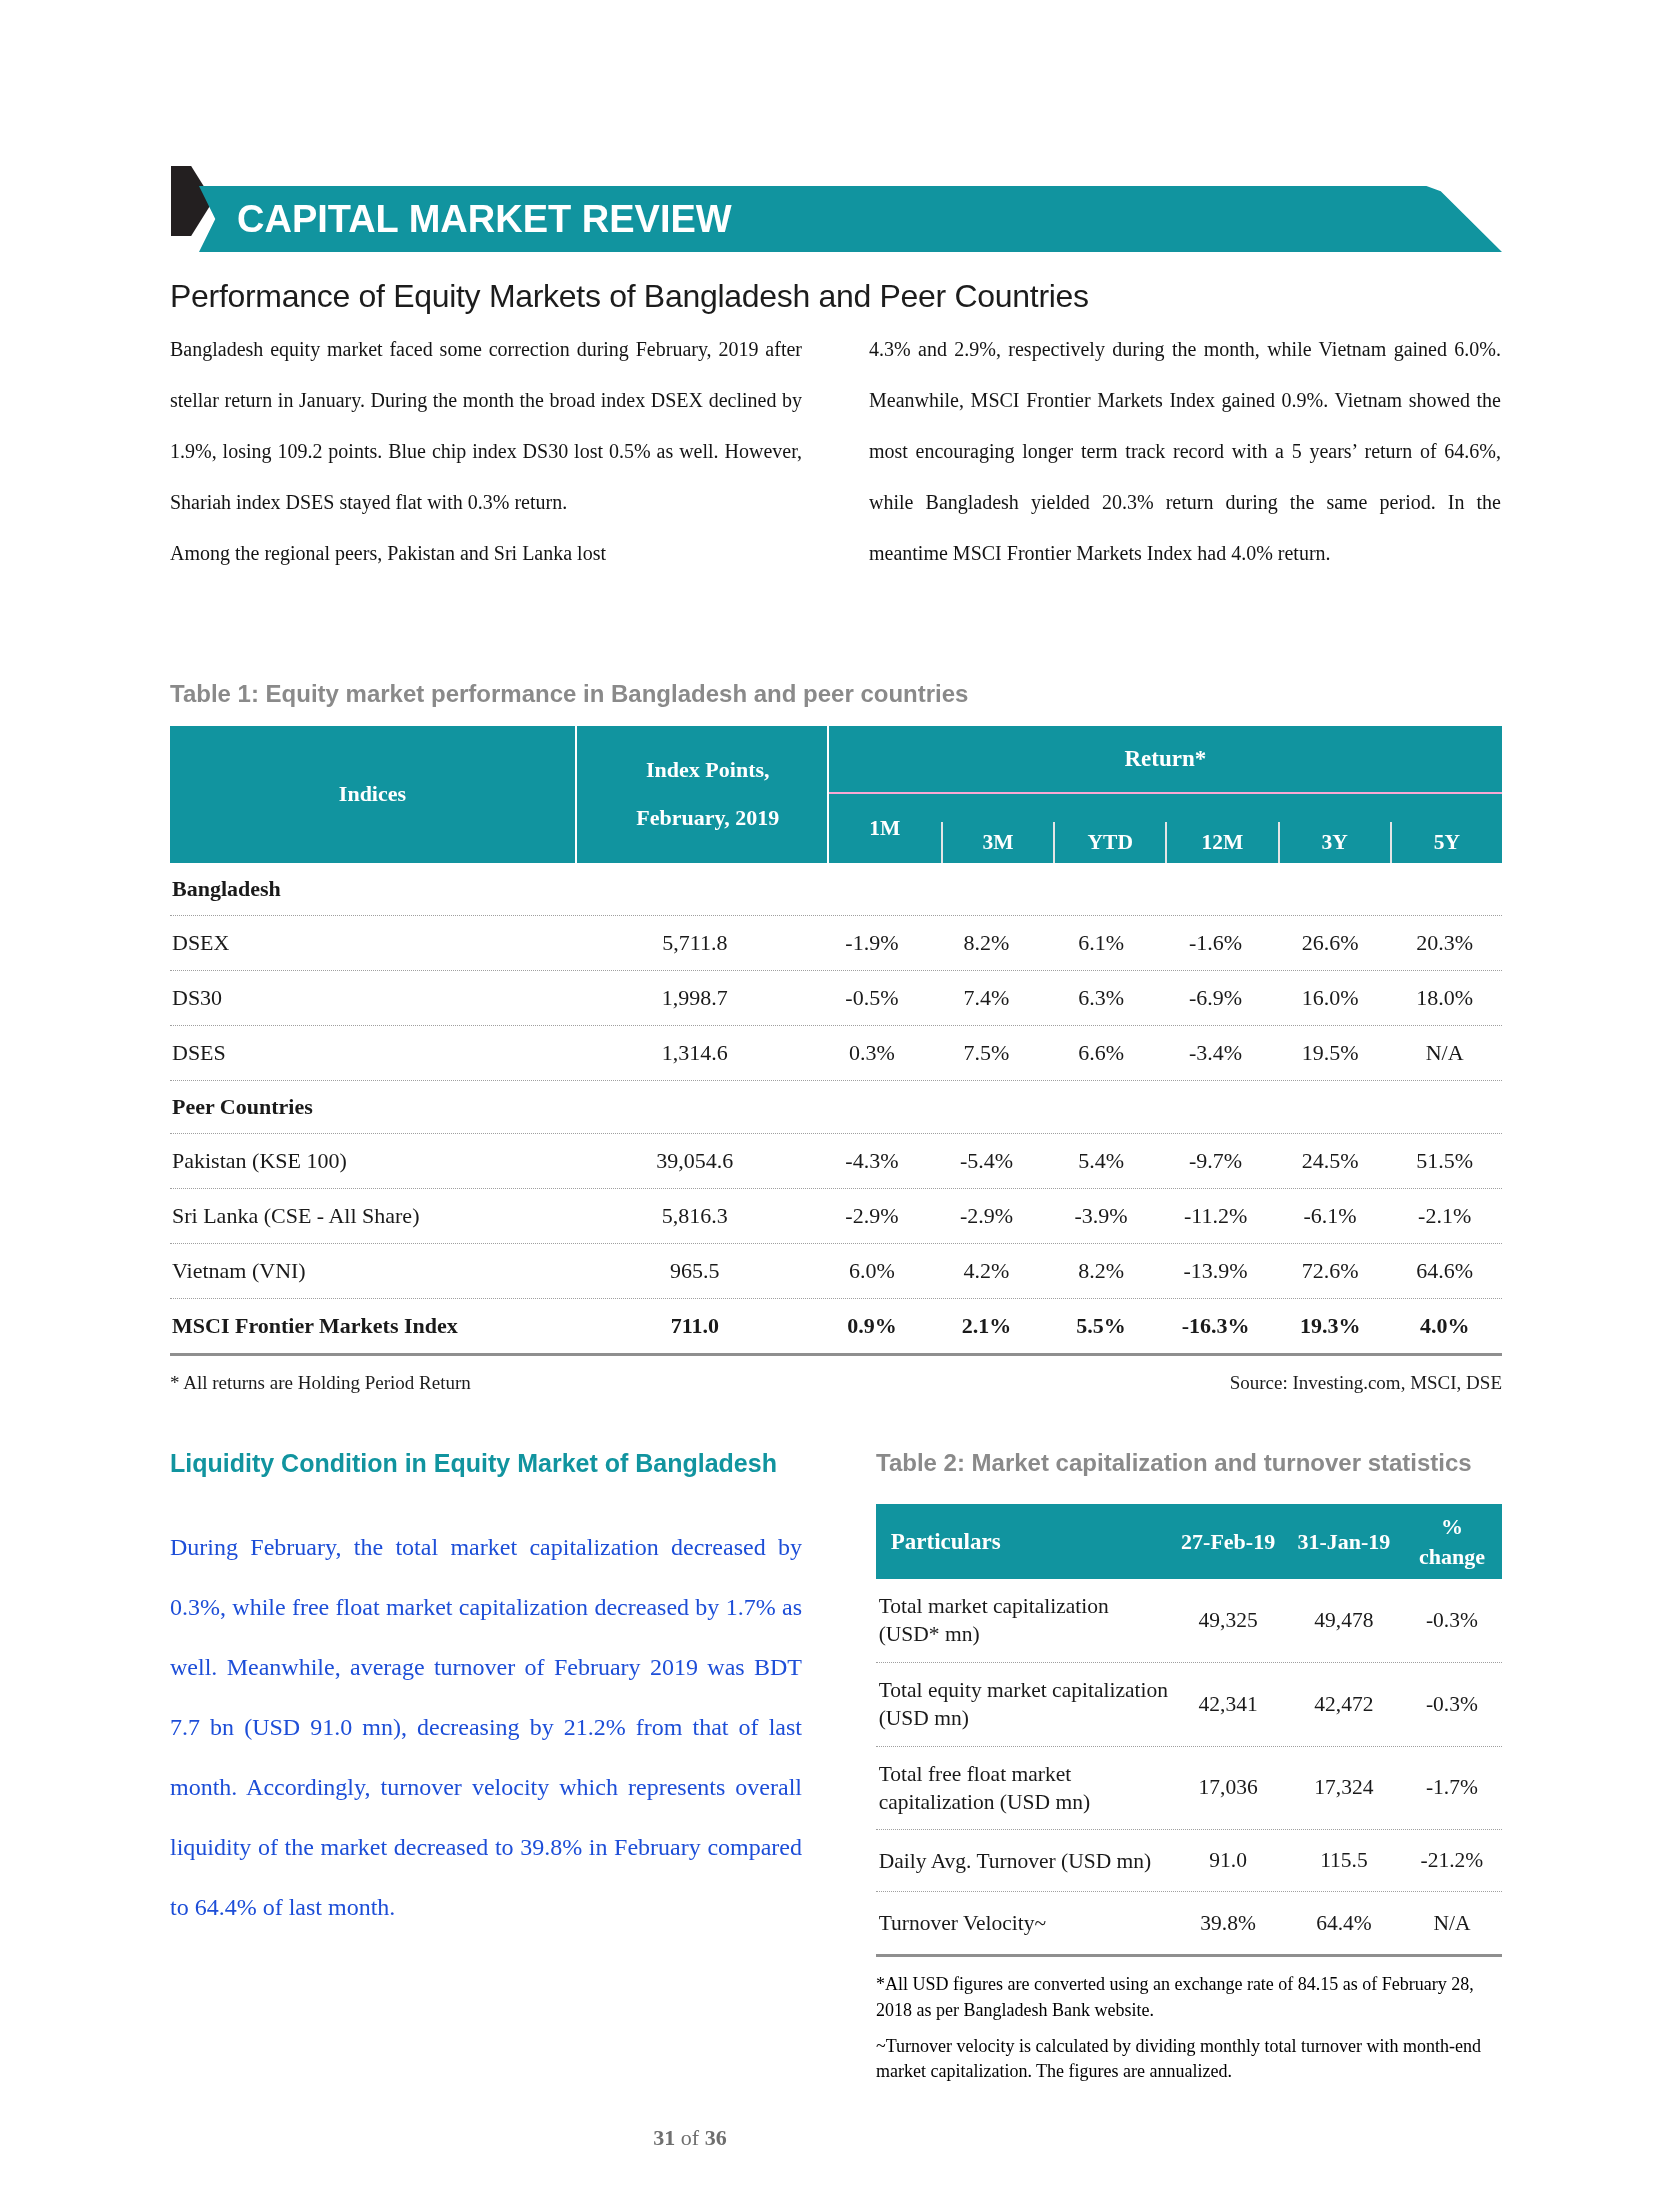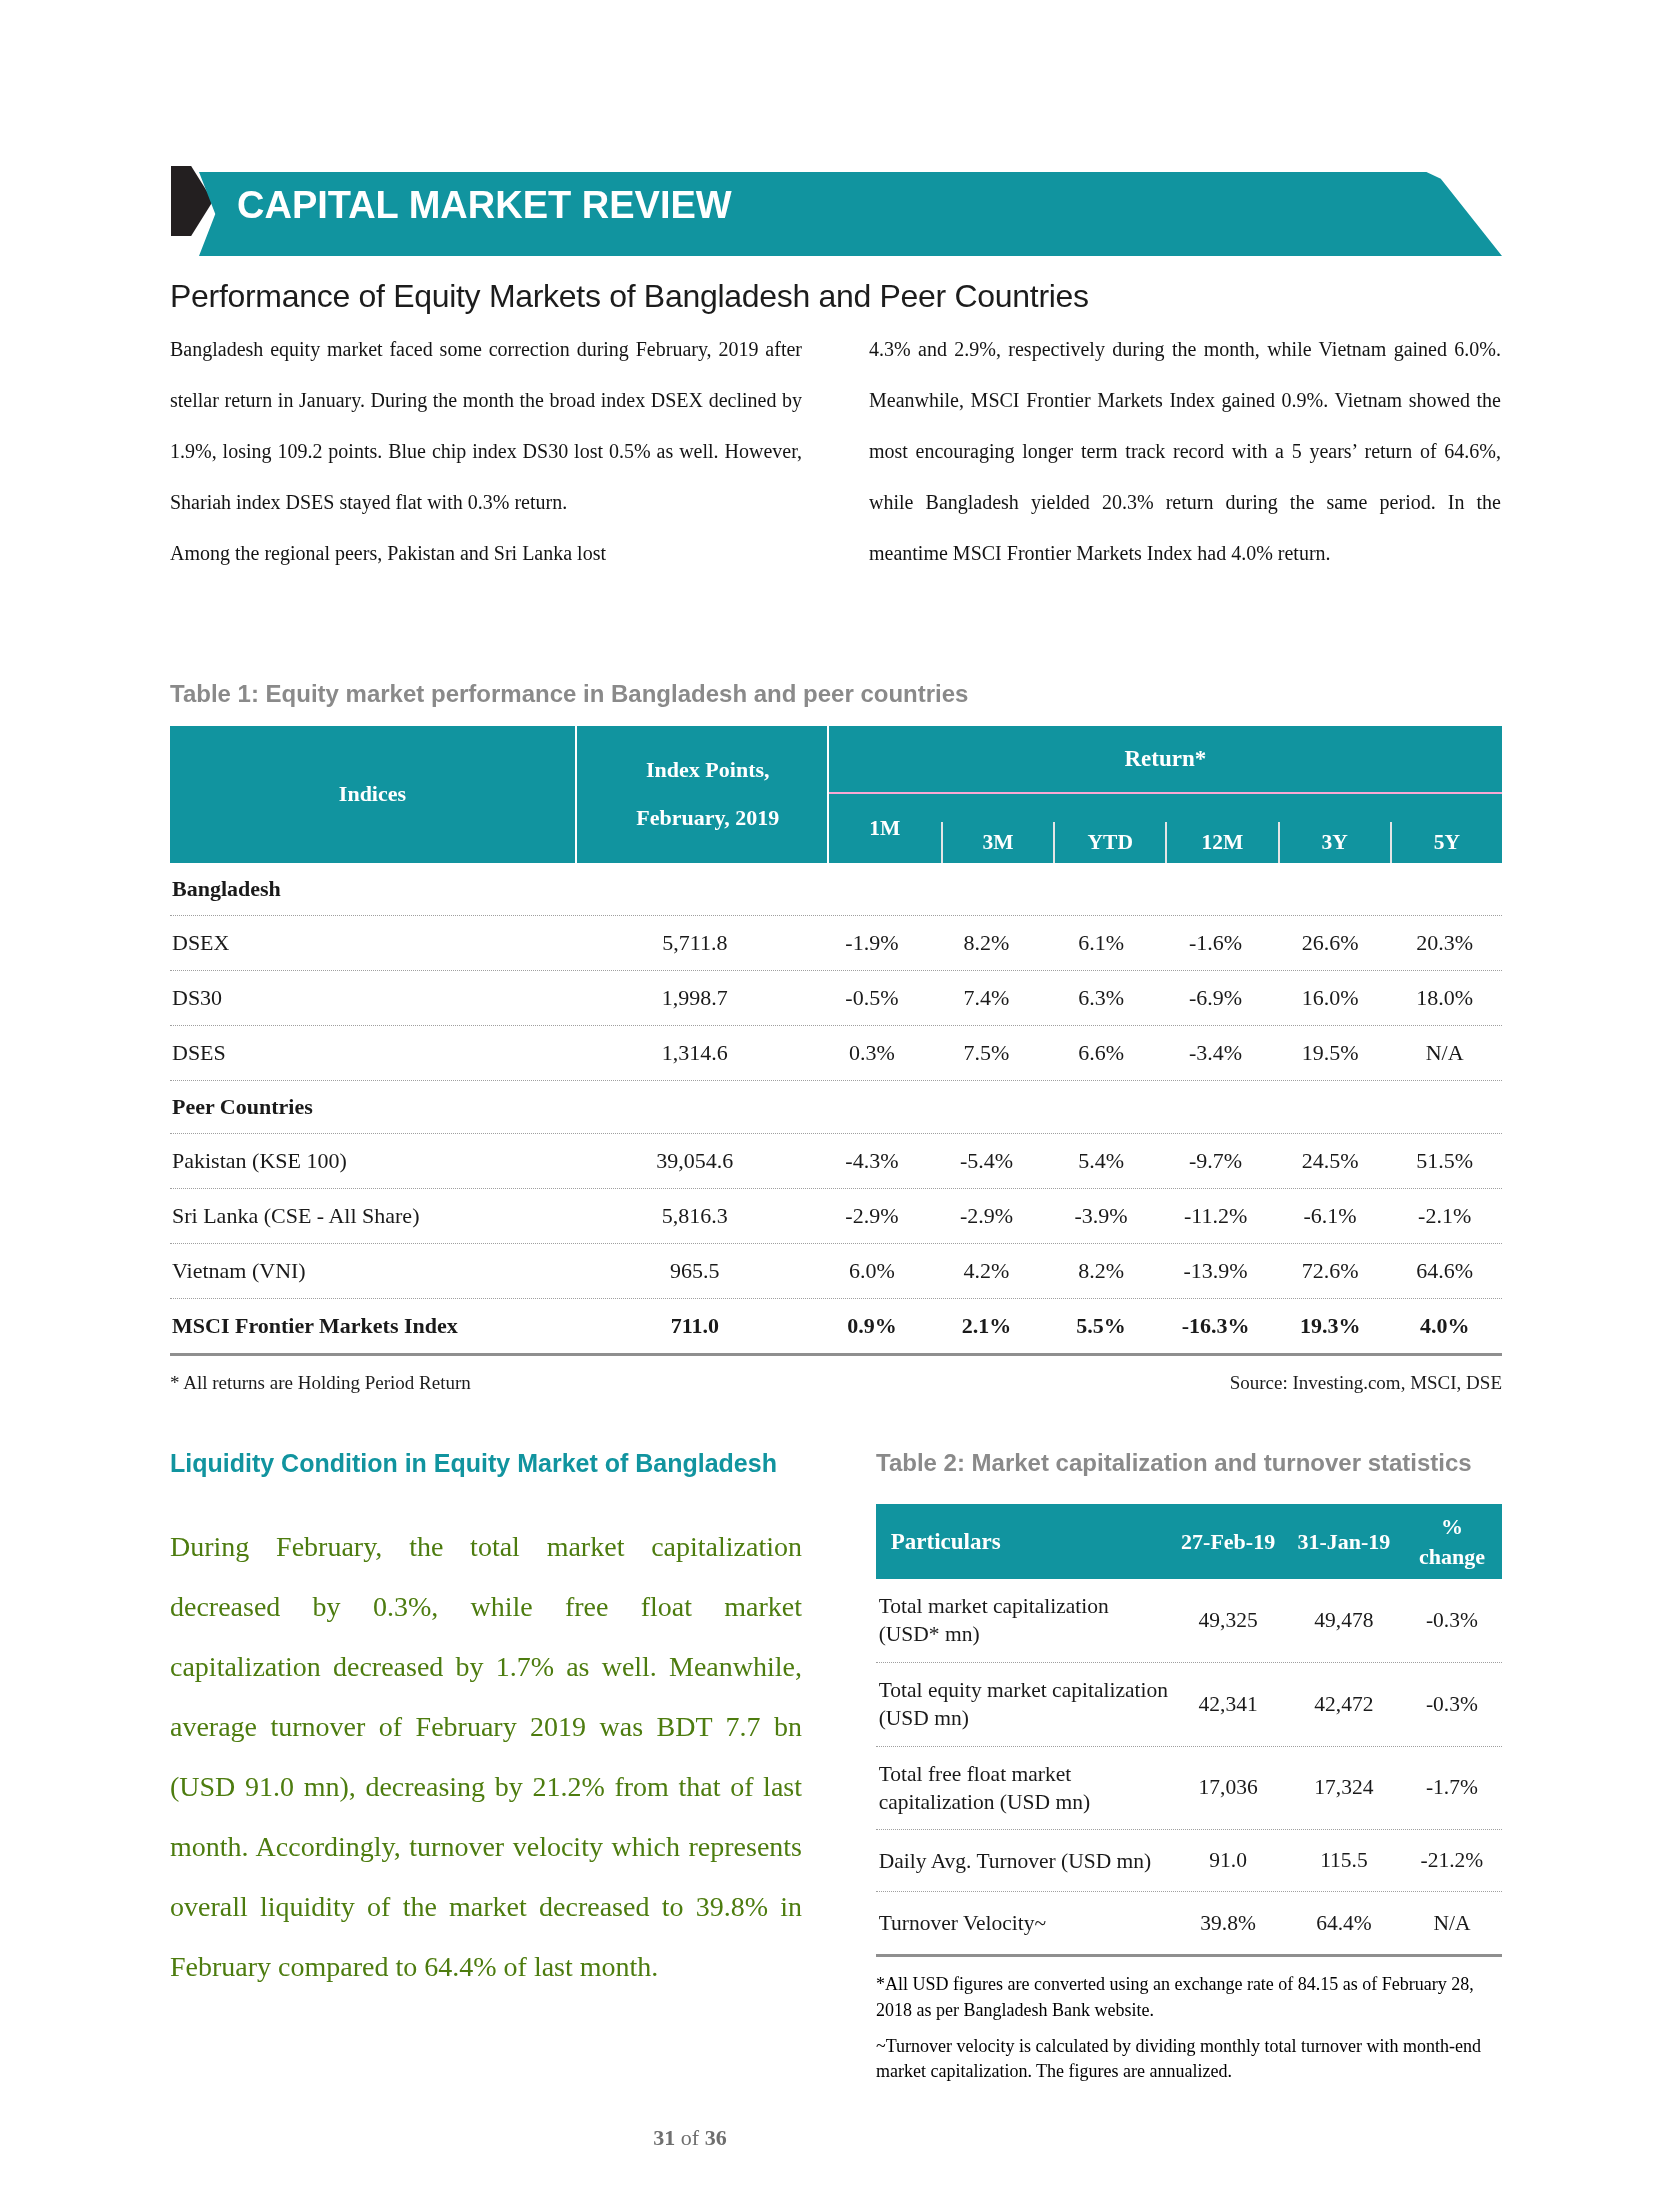--- a/index.html
+++ b/index.html
@@ -3,21 +3,21 @@
 <meta charset="utf-8">
 <style>
   html,body{margin:0;padding:0;background:#ffffff;}
   .page{position:relative;width:1672px;height:2205px;background:#ffffff;overflow:hidden;
         font-family:"Liberation Serif",serif;color:#1a1a1a;}
 
   
   .banner{position:absolute;left:0;top:166px;width:1672px;height:70px;}
   .banner-chevron{position:absolute;left:171px;top:0;width:42px;height:70px;background:#231f20;
         clip-path:polygon(0 0,48% 0,100% 50%,48% 100%,0 100%);}
-  .banner-band{position:absolute;left:199px;top:6px;width:1303px;height:84px;background:var(--teal);
+  .banner-band{position:absolute;left:199px;top:20px;width:1303px;height:66px;background:var(--teal);
         clip-path:polygon(0 0,94.2% 0,95.3% 8%,100% 100%,0 100%,1.25% 50%);}
   .banner-title{position:absolute;left:38px;top:0;height:66px;line-height:66px;
         font-family:"Liberation Sans",sans-serif;font-weight:700;font-size:38px;color:#ffffff;letter-spacing:0px;}
 
   
   .h1{position:absolute;left:170px;top:278px;width:1336px;
         font-family:"Liberation Sans",sans-serif;font-weight:400;font-size:32px;color:#1c1c1c;letter-spacing:-0.3px;}
 
   
   .intro{position:absolute;left:170px;top:324px;width:1332px;display:flex;}
@@ -46,21 +46,21 @@
   .t1-row:last-of-type{border-bottom:none;}
   .c-label{width:30.4%;padding-left:2px;box-sizing:border-box;}
   .c-pts{width:18%;text-align:center;}
   .c-r{width:8.6%;text-align:center;}
   .t1-bottom{border-bottom:3.4px solid #8f8f8f;}
   .t1-notes{display:flex;justify-content:space-between;margin-top:16px;font-size:19px;color:#1d1d1d;}
 
   
   .liq{position:absolute;left:170px;top:1449px;width:632px;}
   .liq-h{font-family:"Liberation Sans",sans-serif;font-weight:700;font-size:25px;color:var(--teal);margin:0;}
-  .liq-body{margin-top:39px;font-size:28px;line-height:60px;text-align:justify;color:#4d7c0f;}
+  .liq-body{margin-top:39px;font-size:24px;line-height:60px;text-align:justify;color:#1d4ed8;}
 
   
   .t2{position:absolute;left:876px;top:1449px;width:626px;}
   .t2 .tbl-title{margin-bottom:27px;}
   .t2-head{display:flex;align-items:center;background:var(--teal);color:#fff;min-height:75px;font-weight:700;}
   .t2h-label{width:47%;padding-left:14.8px;box-sizing:border-box;font-size:23px;}
   .t2h-col{width:18.5%;text-align:center;font-size:22px;}
   .t2h-chg{width:16%;text-align:center;font-size:22px;line-height:29.5px;padding:0 9.4px;box-sizing:border-box;}
   .t2-row{display:flex;align-items:center;border-bottom:1.3px dotted #a0a0a0;padding:13.4px 0;min-height:62px;box-sizing:border-box;}
   .t2-row:last-of-type{border-bottom:none;}

